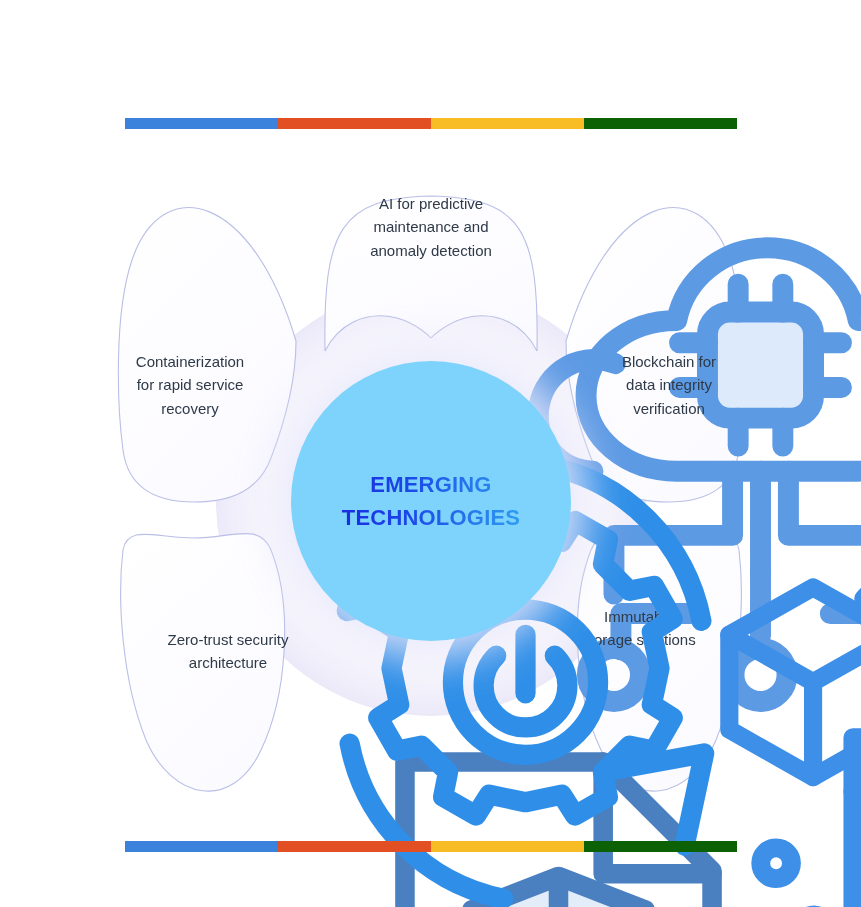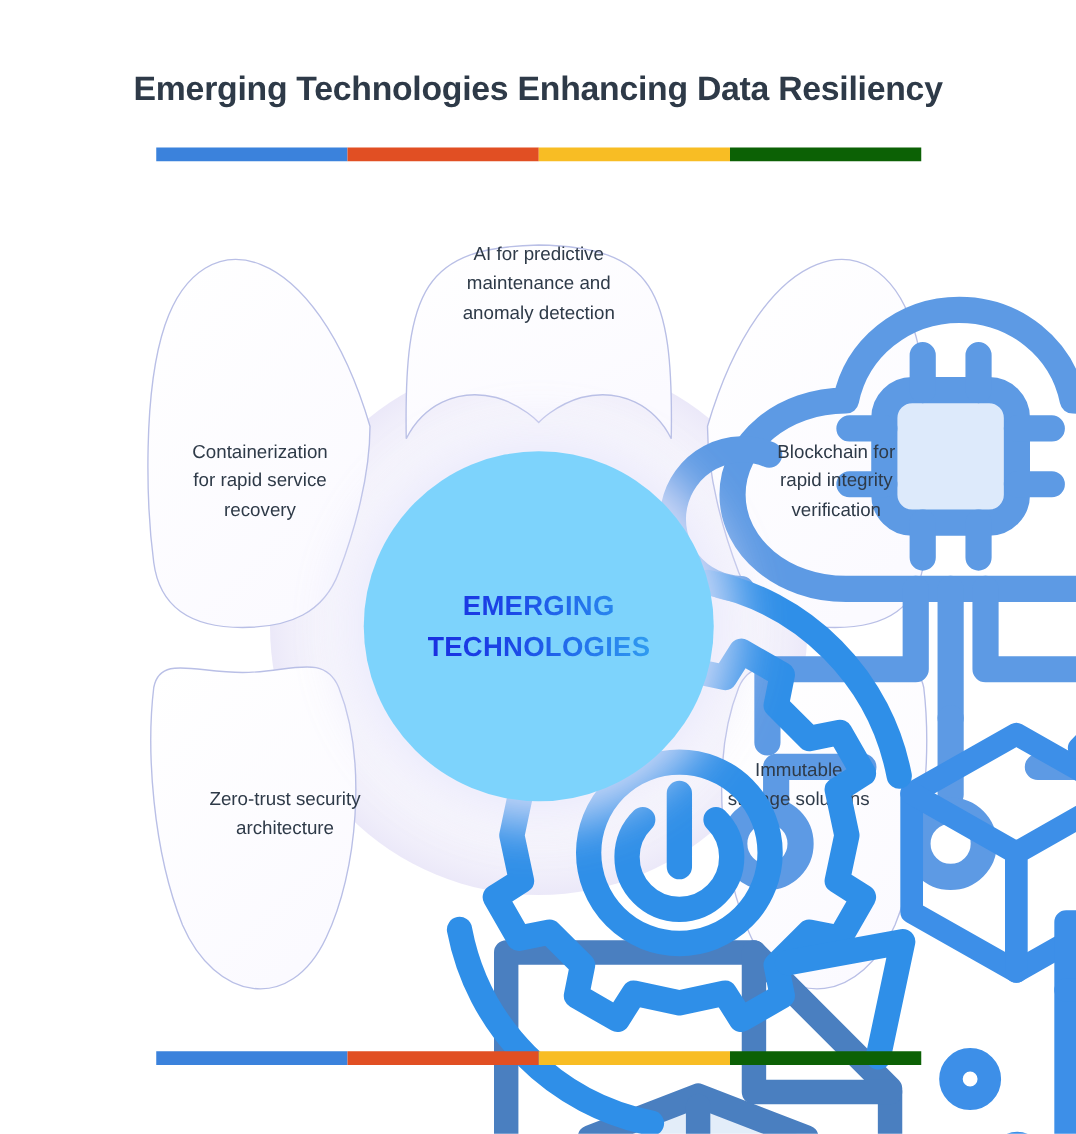--- a/index.html
+++ b/index.html
@@ -84,21 +84,21 @@
     margin: 0 auto 10px auto;
     width: 44px;
     height: 44px;
   }
 
   
   .pc-ai        { left: 330px; top: 42px;  width: 202px; }
   .pc-block     { left: 578px; top: 200px; width: 182px; }
   .pc-immutable { left: 548px; top: 455px; width: 182px; }
   .pc-zero      { left: 128px; top: 455px; width: 200px; margin-top: 23px; }
-  .pc-container { left: 113px;  top: 200px; width: 190px; }
+  .pc-container { left: 95px;  top: 200px; width: 190px; }
 
   
   .hub {
     position: absolute;
     left: 291px;
     top: 211px;
     width: 280px;
     height: 280px;
     border-radius: 50%;
     background: #7dd3fc;
@@ -119,21 +119,20 @@
     color: transparent;
     -webkit-text-fill-color: transparent;
     white-space: pre-line;
   }
 </style>
 </head>
 <body>
 
 <div id="page">
 
-  <div class="title">Emerging Technologies Enhancing Data Resiliency</div>
 
   <div class="rule top">
     <span style="background: rgb(59, 130, 220);"></span>
     <span style="background: rgb(225, 79, 35);"></span>
     <span style="background: rgb(248, 189, 36);"></span>
     <span style="background: rgb(12, 97, 5);"></span>
   </div>
 
   <div class="diagram">
 
@@ -231,21 +230,21 @@
           <path d="M38 17l6 3.4v6.8l-6 3.4-6-3.4v-6.8z"></path>
           <path d="M32 20.4l6 3.4 6-3.4M38 23.8v6.8"></path>
 
           <path d="M24 30l6 3.4v6.8L24 43.6l-6-3.4v-6.8z"></path>
           <path d="M18 33.4l6 3.4 6-3.4M24 36.8v6.8"></path>
 
           <path d="M18.6 12.6l-5 5.2M29.4 12.6l5 5.2M18.6 34.8l-5-5M29.4 34.8l5-5"></path>
         </g>
       </svg>
       <div class="petal-label">Blockchain for
-rapid integrity
+data integrity
 verification</div>
     </div>
 
     <div class="petal-content pc-immutable">
       <svg class="petal-icon" viewBox="0 0 48 48">
         <g fill="none" stroke="#3d8fe8" stroke-width="1.35" stroke-linecap="round" stroke-linejoin="round">
 
           <path d="M15 9.5h5.6l1.6 2.2H30v10.4H15z"></path>
           <path d="M15 13.4h15"></path>
           <path d="M22.5 22.1v4"></path>

